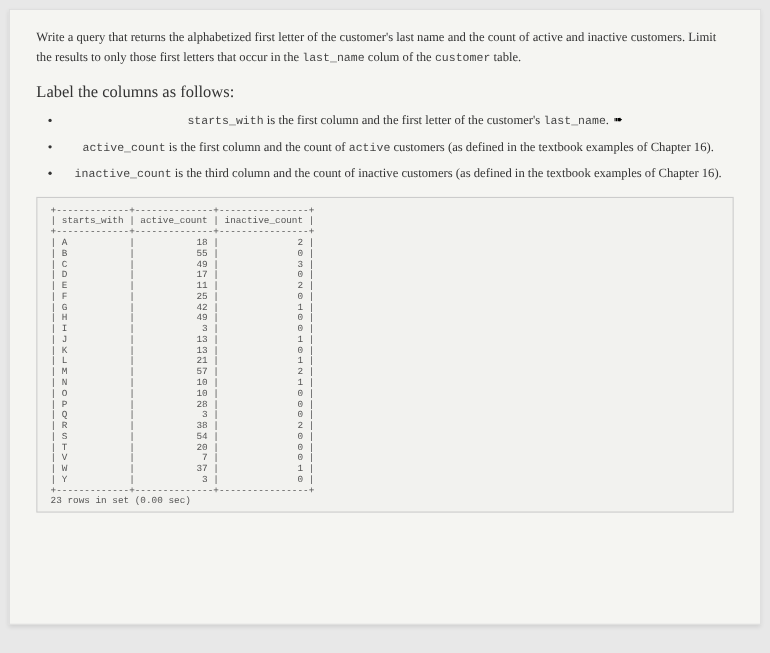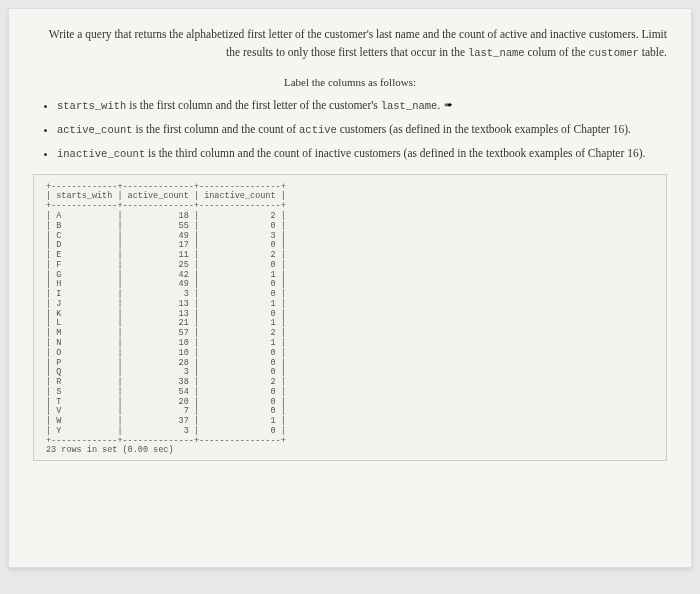--- a/index.html
+++ b/index.html
@@ -19,31 +19,30 @@
       box-shadow: 0 2px 4px rgba(0,0,0,0.1);
       height: 560px;
       overflow: hidden;
       box-sizing: border-box;
     }
     .intro {
       font-size: 11.5px;
       line-height: 1.6;
       color: #333;
       margin-bottom: 14px;
-      text-align: right;
     }
     .label-heading {
-      font-size: 11px;
+      font-size: 15px;
       color: #333;
       margin: 10px 0 8px 0;
-      text-align: center;
     }
     ul {
       margin: 6px 0 10px 0;
       padding-left: 24px;
+      text-align: center;
     }
     li {
       font-size: 11.5px;
       line-height: 1.7;
       color: #333;
       margin-bottom: 4px;
     }
     .mono {
       font-family: 'Courier New', monospace;
       font-size: 10.5px;

